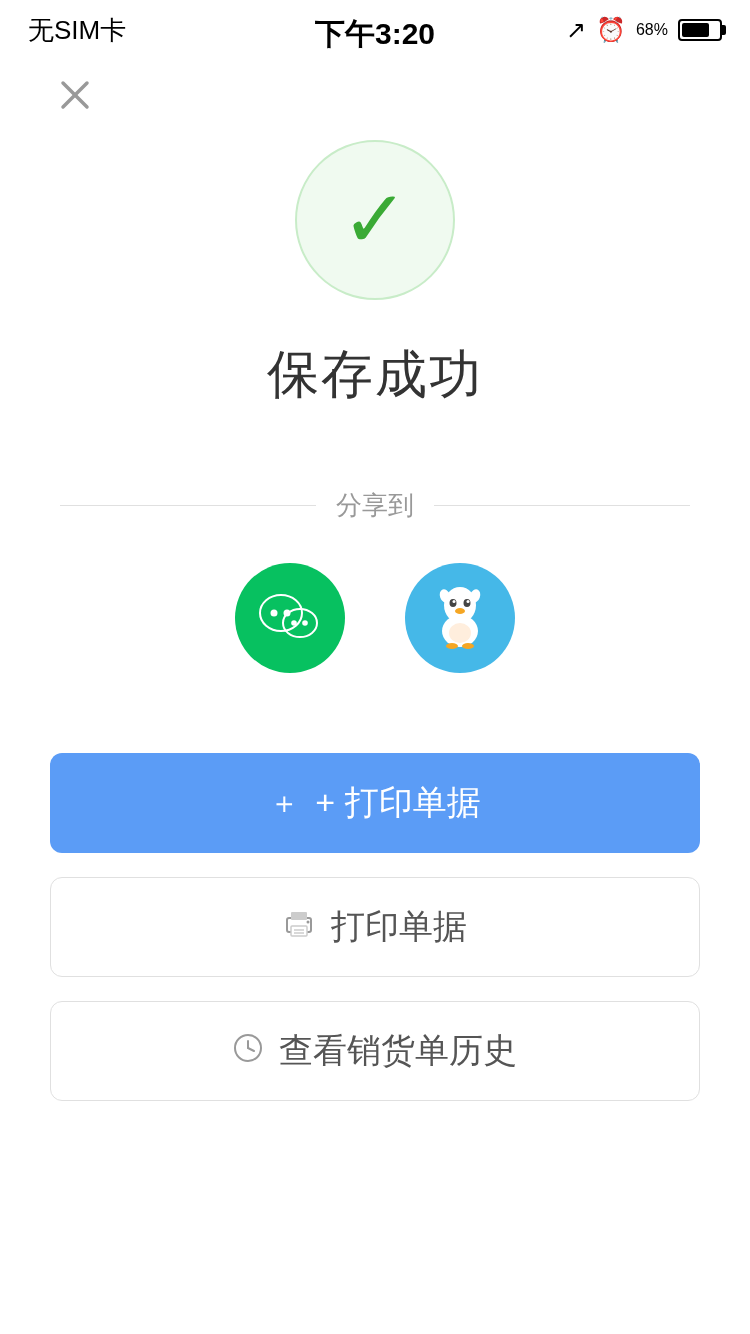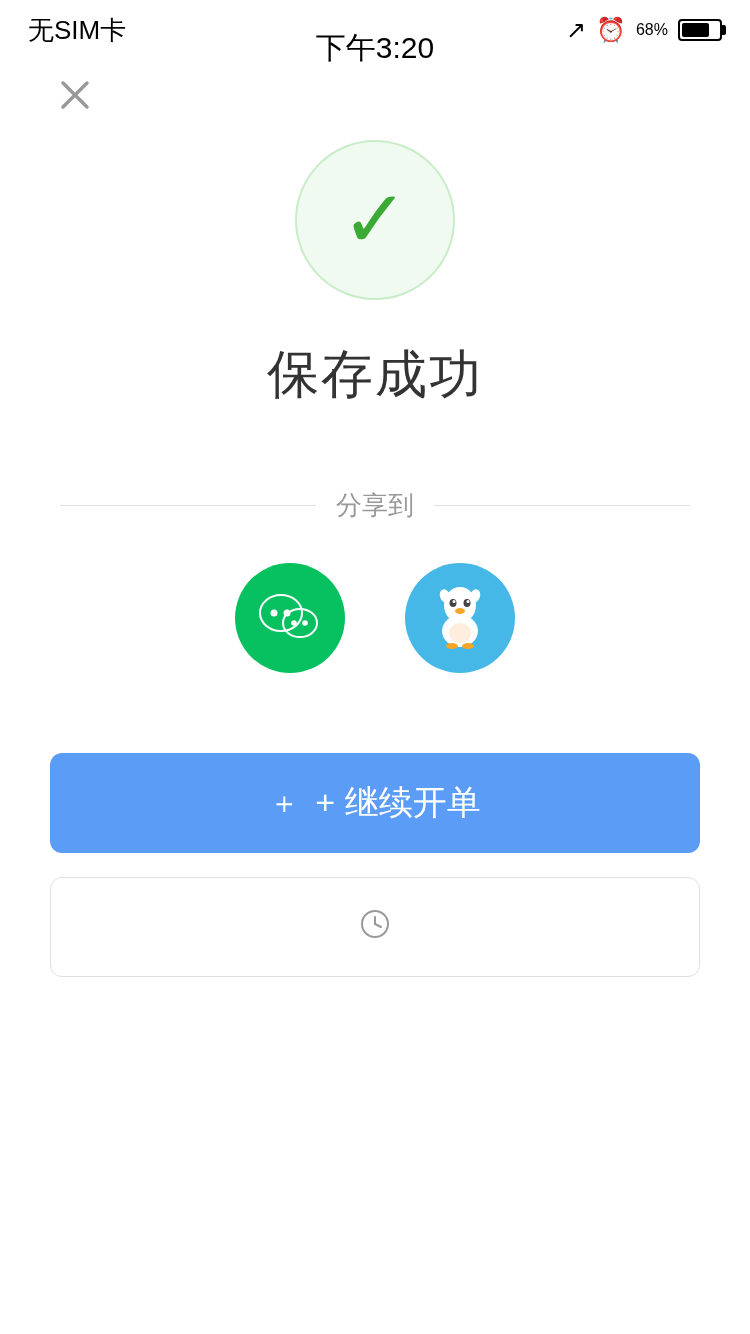--- a/index.html
+++ b/index.html
@@ -25,27 +25,26 @@
     .status-left {
       display: flex;
       align-items: flex-start;
       gap: 10px;
       font-size: 26px;
       color: #000;
       font-weight: 500;
     }
     .status-center {
       font-size: 30px;
-      font-weight: 400;
+      font-weight: 700;
       color: #000;
       position: absolute;
       left: 50%;
       transform: translateX(-50%);
       top: 14px;
-      margin-top: 14px;
     }
     .status-right {
       display: flex;
       align-items: center;
       gap: 10px;
       font-size: 24px;
       color: #000;
     }
     .battery-icon {
       display: inline-flex;
@@ -294,26 +293,40 @@
 
         <ellipse cx="16" cy="13" rx="5" ry="7" fill="white" transform="rotate(-20 16 13)"></ellipse>
         <ellipse cx="46" cy="13" rx="5" ry="7" fill="white" transform="rotate(20 46 13)"></ellipse>
       </svg>
     </button>
   </div>
 
   <div class="actions">
     <button class="action-btn primary">
       <span class="btn-icon">＋</span>
-      <span>+ 继续开单</span>
+      <span>+ 打印单据</span>
+    </button>
+    <button class="action-btn secondary">
+      <span class="btn-icon">
+        <svg width="32" height="28" viewBox="0 0 32 28" fill="none">
+          <rect x="4" y="8" width="24" height="14" rx="2" stroke="#999" stroke-width="2" fill="none"></rect>
+          <rect x="8" y="2" width="16" height="8" rx="1" fill="#ccc"></rect>
+          <rect x="8" y="16" width="16" height="10" rx="1" fill="white" stroke="#ccc" stroke-width="1.5"></rect>
+          <line x1="11" y1="20" x2="21" y2="20" stroke="#ccc" stroke-width="1.5"></line>
+          <line x1="11" y1="23" x2="21" y2="23" stroke="#ccc" stroke-width="1.5"></line>
+          <circle cx="25" cy="12" r="1.5" fill="#999"></circle>
+        </svg>
+      </span>
+      <span>打印单据</span>
     </button>
     <button class="action-btn secondary">
       <span class="btn-icon">
         <svg width="30" height="30" viewBox="0 0 30 30" fill="none">
           <circle cx="15" cy="15" r="13" stroke="#999" stroke-width="2" fill="none"></circle>
           <line x1="15" y1="8" x2="15" y2="15" stroke="#999" stroke-width="2" stroke-linecap="round"></line>
           <line x1="15" y1="15" x2="21" y2="18" stroke="#999" stroke-width="2" stroke-linecap="round"></line>
         </svg>
       </span>
+      <span>查看销货单历史</span>
     </button>
   </div>
 
 </div>
 
 </body></html>

